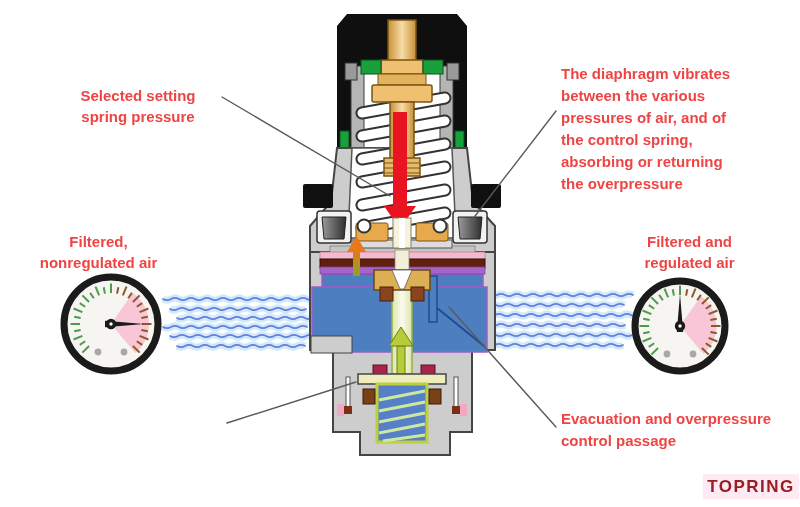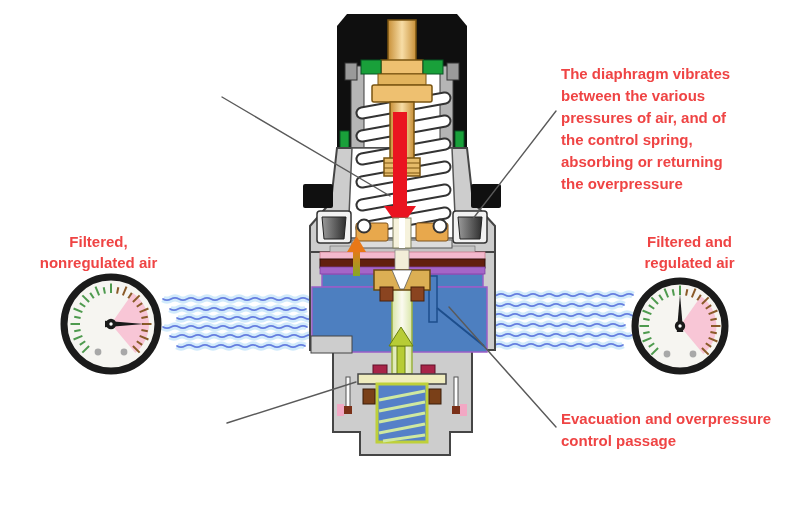--- a/index.html
+++ b/index.html
@@ -276,32 +276,37 @@
   </g>
 
   <g>
     <path class="leader" d="M222,97 L390,196"></path>
     <path class="leader" d="M556,111 L472,220"></path>
     <path class="leader" d="M227,423 L356,382"></path>
     <path class="leader" d="M556,427 L449,307"></path>
   </g>
 </svg>
 
+<div class="ann center" style="left:53px;top:85px;width:170px;">Selected setting
+spring pressure</div>
 
 <div class="ann lh22" style="left:561px;top:63px;width:215px;">The diaphragm vibrates
 between the various
 pressures of air, and of
 the control spring,
 absorbing or returning
 the overpressure</div>
 
 <div class="ann center" style="left:16px;top:231px;width:165px;">Filtered,
 nonregulated air</div>
 
 <div class="ann center" style="left:612px;top:231px;width:155px;">Filtered and
 regulated air</div>
 
 
 <div class="ann lh22" style="left:561px;top:408px;width:235px;">Evacuation and overpressure
 control passage</div>
 
-
+<div class="brand-box">
+  <span class="brand-text">TOPRING</span>
 </div>
 
+</div>
+
 </body></html>

